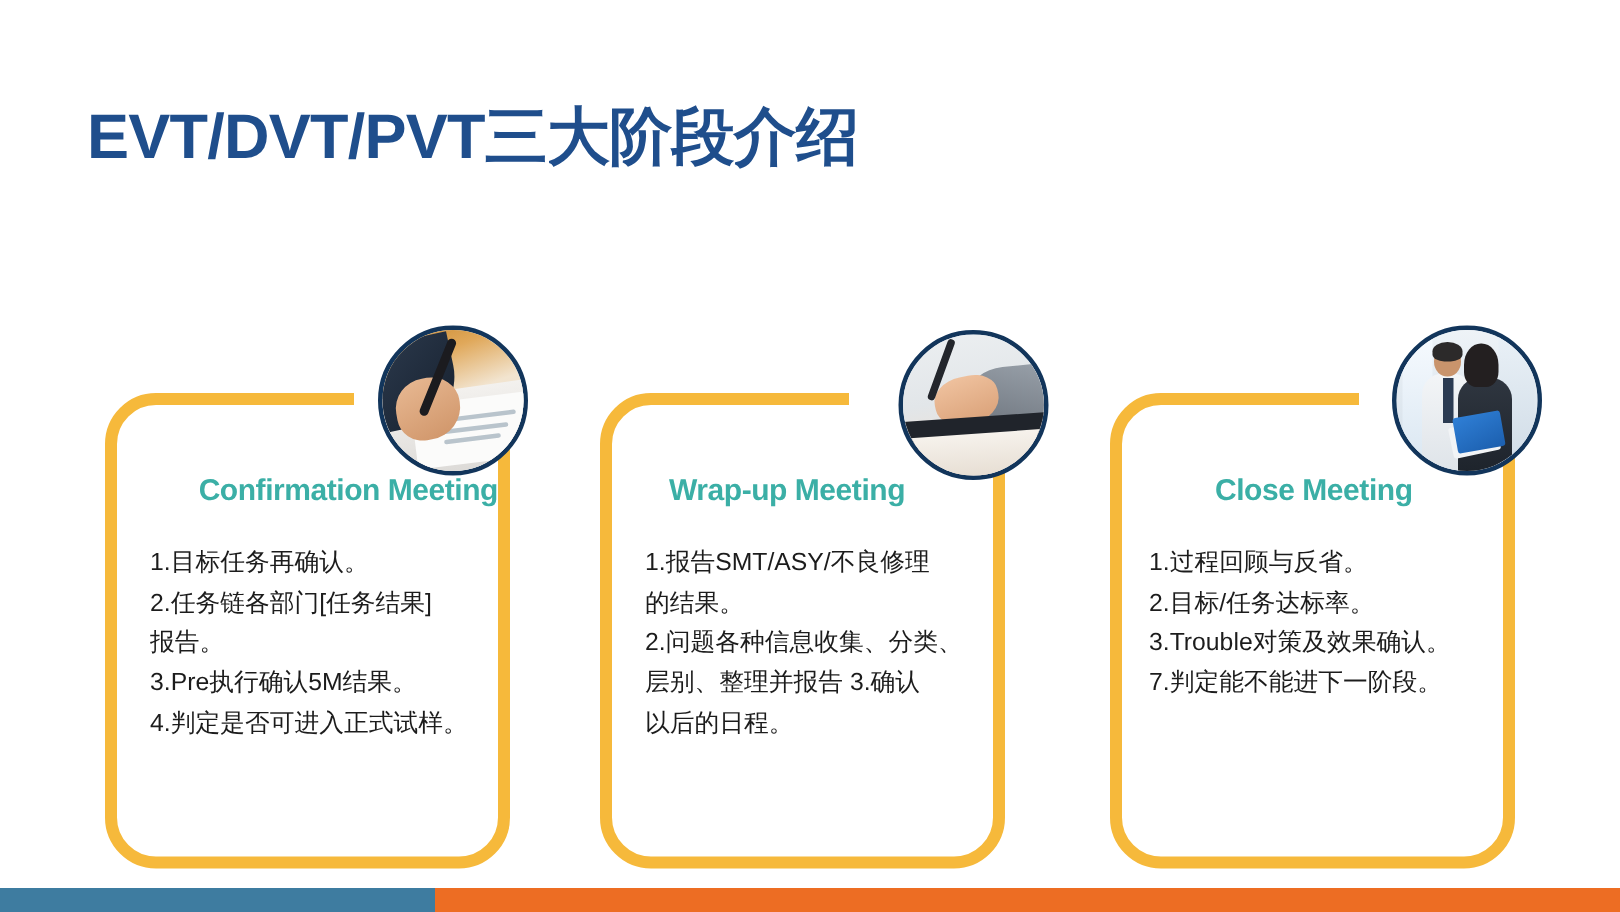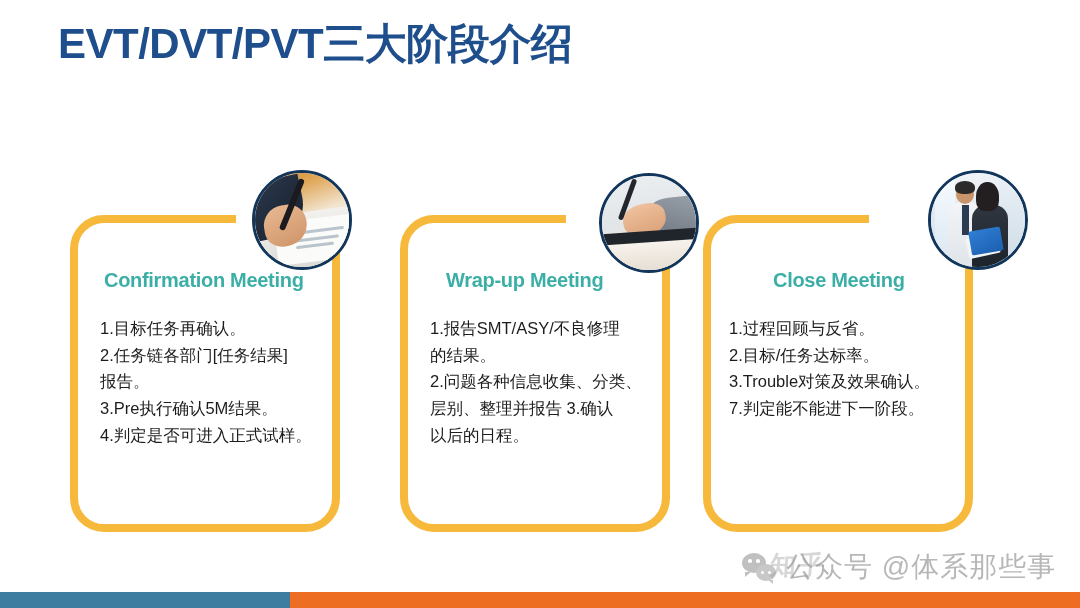--- a/index.html
+++ b/index.html
@@ -13,20 +13,21 @@
     background: #ffffff;
     font-family: "Liberation Sans", "DejaVu Sans", sans-serif;
     overflow: hidden;
     position: relative;
   }
 
   .slide {
     position: absolute;
     inset: 0;
     background: #ffffff;
+    margin-top: 47px;
   }
 
   
   .slide-title {
     position: absolute;
     left: 58px;
     top: 20px;
     font-size: 42px;
     font-weight: 700;
     letter-spacing: -0.5px;
@@ -61,21 +62,21 @@
     width: 270px;
     height: 317px;
     box-sizing: border-box;
     border: 8px solid #F6B93B;
     border-radius: 34px;
     background: #ffffff;
     pointer-events: auto;
   }
   .card--1 { left: 70px; }
   .card--2 { left: 400px; text-decoration: underline; }
-  .card--3 { left: 703px; }
+  .card--3 { left: 740px; }
 
   
   .card-notch {
     position: absolute;
     right: -12px;
     top: -14px;
     width: 108px;
     height: 20px;
     background: #ffffff;
   }
@@ -84,21 +85,21 @@
     position: absolute;
     left: 0;
     right: 0;
     top: 46px;
     text-align: center;
     font-size: 20px;
     font-weight: 700;
     color: #3BAFA6;
     letter-spacing: -0.3px;
   }
-  .card--1 .card-head { text-align: left; padding-left: 26px; }
+  .card--1 .card-head { text-align: right; padding-left: 26px; }
   .card--2 .card-head { text-align: left; padding-left: 38px; }
   .card--3 .card-head { text-align: left; padding-left: 62px; }
 
   .card-body {
     position: absolute;
     left: 22px;
     right: 10px;
     top: 92px;
     font-size: 16.5px;
     line-height: 1.62;

